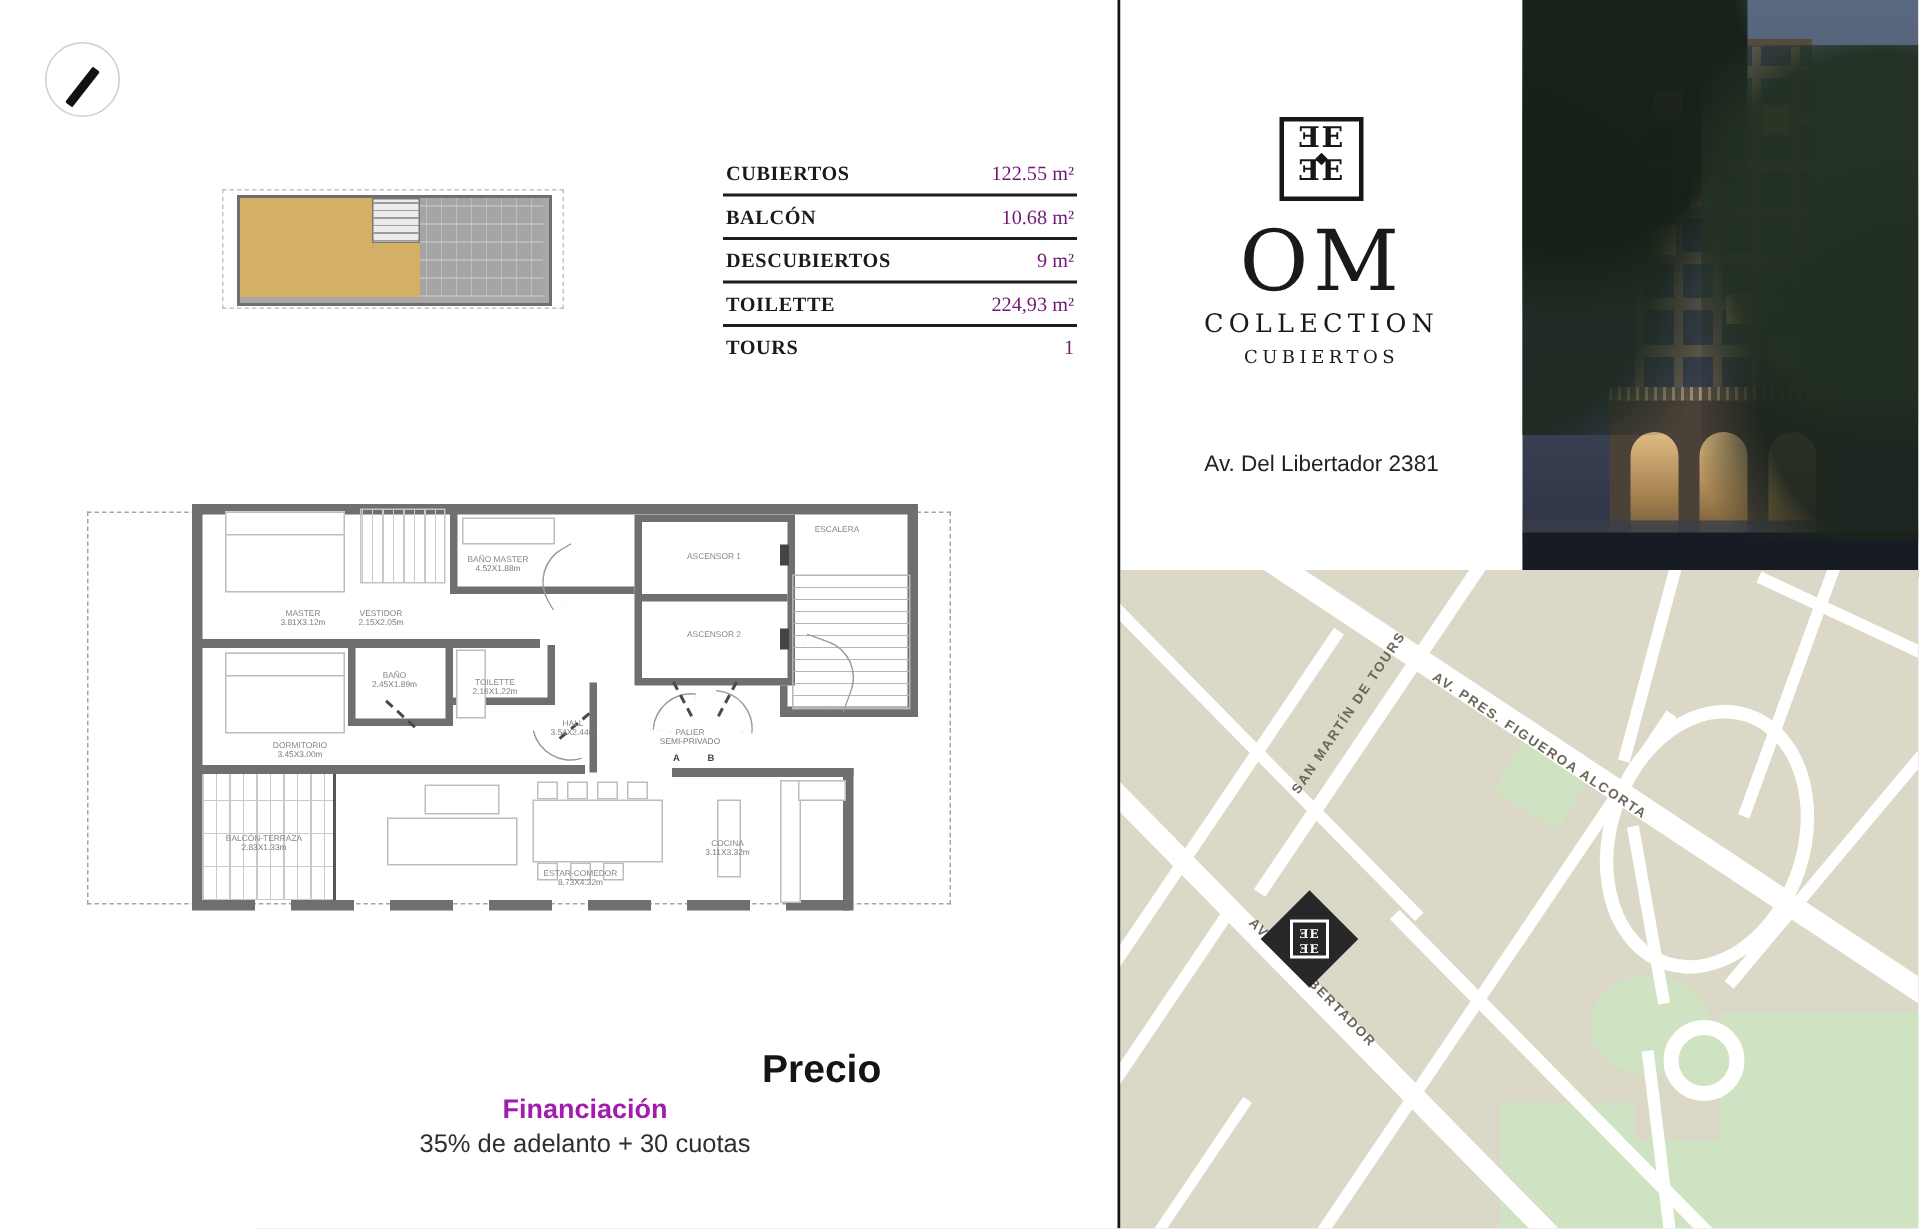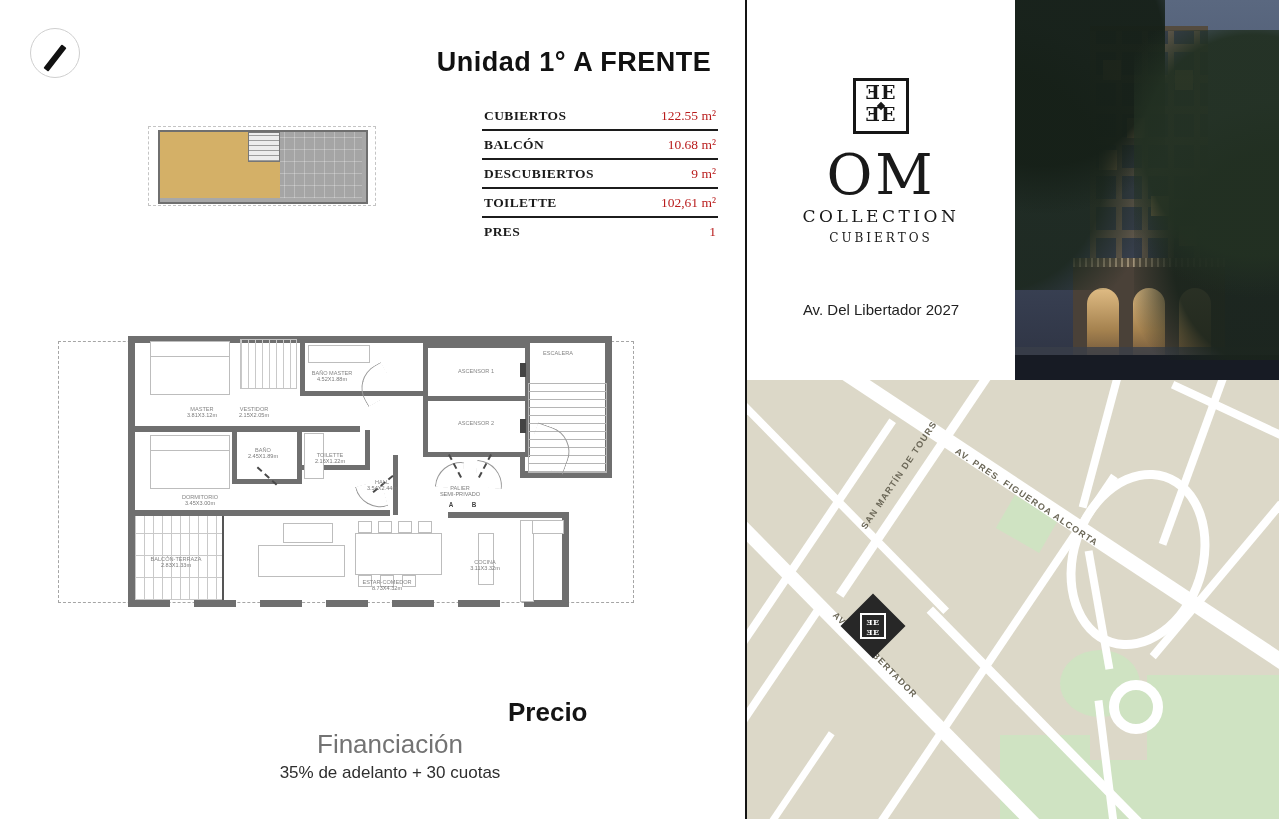--- a/index.html
+++ b/index.html
@@ -18,24 +18,24 @@
            background-image:repeating-linear-gradient(90deg,rgba(255,255,255,.25) 0 1px,transparent 1px 10px),
                             repeating-linear-gradient(0deg,rgba(255,255,255,.25) 0 1px,transparent 1px 12px);}
   .kp-core{position:absolute;left:88px;top:0;width:30px;height:28px;background:#ececec;border:1px solid #777;
            background-image:repeating-linear-gradient(0deg,#9c9c9c 0 1px,transparent 1px 5px);}
   
   .title{position:absolute;left:428px;top:47px;width:292px;text-align:center;font-size:27px;font-weight:bold;letter-spacing:.5px;color:#111;}
   .spec-table{position:absolute;left:482px;top:102px;width:236px;font-family:Liberation Serif, serif;}
   .srow{display:flex;justify-content:space-between;align-items:baseline;padding:6px 2px 5px 2px;}
   .srow.lined{border-bottom:2px solid #1c1c1c;}
   .slabel{font-size:13.5px;font-weight:bold;letter-spacing:.4px;}
-  .svalue{font-size:13.5px;color:#b91c1c;}
+  .svalue{font-size:13.5px;color:#701a75;}
   
   .financing{position:absolute;left:222px;top:729px;width:336px;text-align:center;}
-  .fin-h{font-size:26px;font-weight:normal;color:#737373;}
+  .fin-h{font-size:18px;font-weight:bold;color:#a21caf;}
   .fin-s{font-size:17px;color:#2e2e2e;margin-top:3px;}
   .price{position:absolute;left:508px;top:697px;width:198px;text-align:left;}
   .price-h{font-size:26px;font-weight:bold;color:#141414;}
   .price-v{font-size:20px;color:#2e2e2e;margin-top:5px;}
   
   .plan{position:absolute;left:58px;top:333px;width:580px;height:282px;}
   .bound{position:absolute;left:0;top:8px;width:574px;height:260px;border:1px dashed #a5a5a5;}
   .wall{position:absolute;background:#6f6f6f;}
   .wallseg{position:absolute;background-image:repeating-linear-gradient(90deg,#6f6f6f 0 42px,transparent 42px 66px);}
   .ebox{position:absolute;left:365px;top:10px;width:107px;height:114px;border:5px solid #6f6f6f;background:#fff;box-sizing:border-box;}
@@ -109,41 +109,40 @@
   <div class="keyplan">
     <div class="kp-dash"></div>
     <div class="kp-main">
       <div class="kp-gray"></div>
       <div class="kp-tan"></div>
       <div class="kp-tan2"></div>
       <div class="kp-core"></div>
     </div>
   </div>
 
-  <div class="title">Unidad 1° A FRENTE</div>
 
   <div class="spec-table">
     <div class="srow lined">
       <span class="slabel">CUBIERTOS</span>
       <span class="svalue">122.55 m²</span>
     </div>
     <div class="srow lined">
       <span class="slabel">BALCÓN</span>
       <span class="svalue">10.68 m²</span>
     </div>
     <div class="srow lined">
       <span class="slabel">DESCUBIERTOS</span>
       <span class="svalue">9 m²</span>
     </div>
     <div class="srow lined">
       <span class="slabel">TOILETTE</span>
-      <span class="svalue">102,61 m²</span>
+      <span class="svalue">224,93 m²</span>
     </div>
     <div class="srow">
-      <span class="slabel">PRES</span>
+      <span class="slabel">TOURS</span>
       <span class="svalue">1</span>
     </div>
   </div>
 
   <div class="plan">
     <div class="bound"></div>
 
     <div class="wall" style="left:70px;top:3px;width:484px;height:7px;"></div>
     <div class="wall" style="left:70px;top:3px;width:7px;height:268px;"></div>
     <div class="wall" style="left:70px;top:93px;width:232px;height:6px;"></div>
@@ -232,21 +231,21 @@
 
   <div class="brand">
     <div class="emblem">
       <div class="erow">ƎE</div>
       <div class="erow">ƎE</div>
       <div class="ediamond"></div>
     </div>
     <div class="om">OM</div>
     <div class="collection">COLLECTION</div>
     <div class="libertador">CUBIERTOS</div>
-    <div class="address">Av. Del Libertador 2027</div>
+    <div class="address">Av. Del Libertador 2381</div>
   </div>
 
   <div class="photo">
     <div class="tower"></div>
     <div class="lit" style="left:84px;top:150px;"></div>
     <div class="lit" style="left:112px;top:118px;"></div>
     <div class="lit" style="left:160px;top:70px;"></div>
     <div class="lit" style="left:136px;top:196px;"></div>
     <div class="lit" style="left:164px;top:226px;"></div>
     <div class="lit" style="left:88px;top:60px;"></div>

